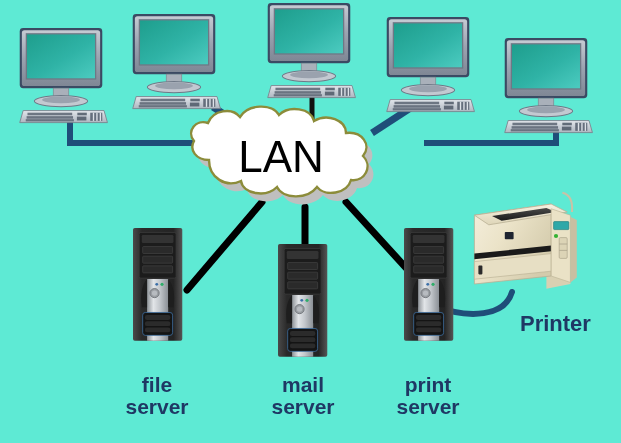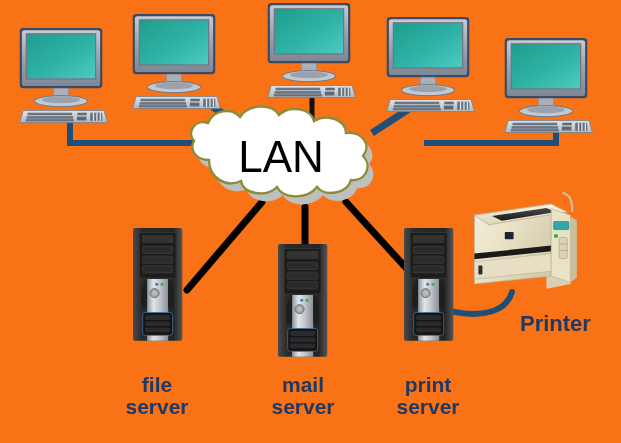--- a/index.html
+++ b/index.html
@@ -1,18 +1,18 @@
 <!DOCTYPE html>
 <html><head>
 <meta charset="utf-8">
 <style>
   html,body{margin:0;padding:0;background:#ffffff;}
   body{width:621px;height:443px;overflow:hidden;
        font-family:"Liberation Sans","DejaVu Sans",sans-serif;}
-  #stage{position:relative;width:621px;height:443px;background:#f97316;}
+  #stage{position:relative;width:621px;height:443px;background:#5eead4;}
   svg.diagram{position:absolute;left:0;top:0;width:621px;height:443px;display:block;}
   .lan-label{font-family:"Liberation Sans","DejaVu Sans",sans-serif;
              font-size:44px;fill:#000000;font-weight:400;}
   .node-label{font-family:"Liberation Sans","DejaVu Sans",sans-serif;
               font-size:21px;font-weight:bold;fill:#1F3864;}
   .printer-label{font-family:"Liberation Sans","DejaVu Sans",sans-serif;
               font-size:22px;font-weight:bold;fill:#1F3864;}
 </style>
 </head>
 <body>

